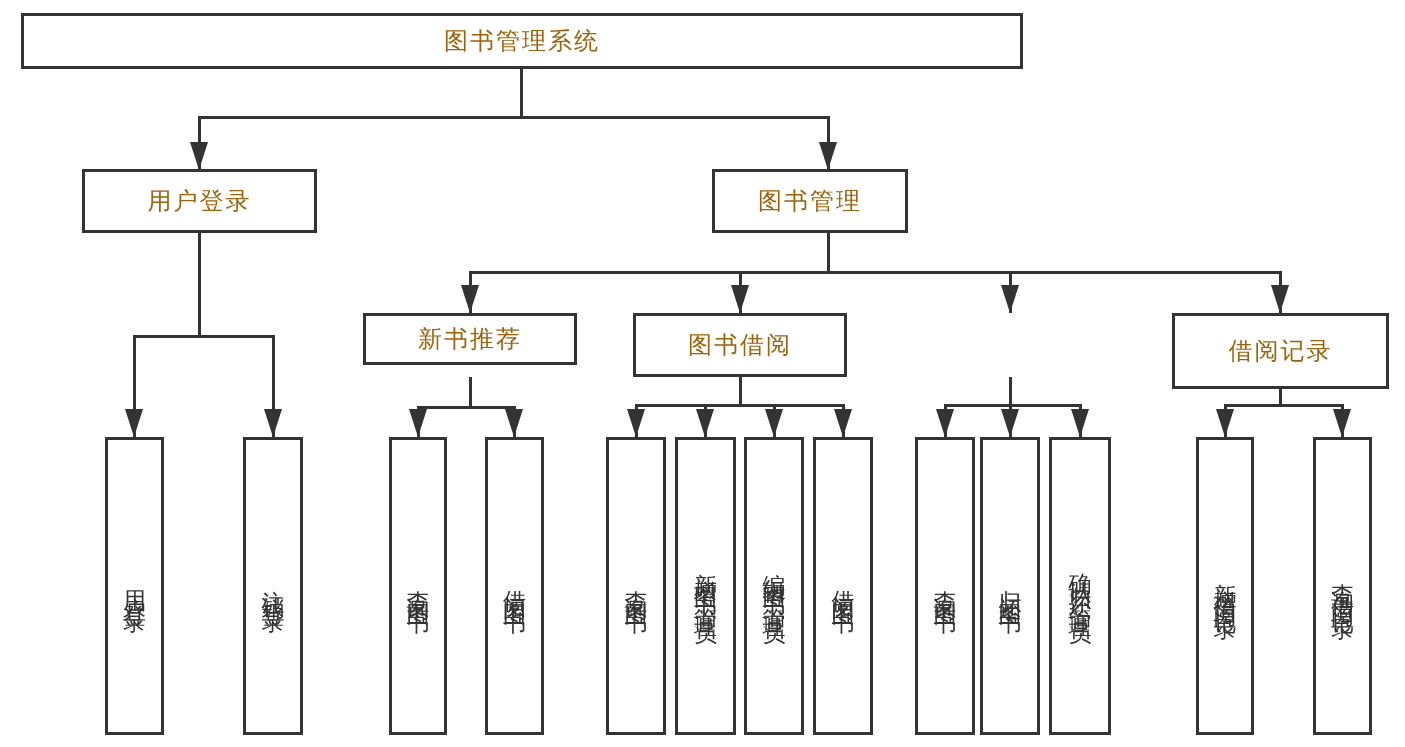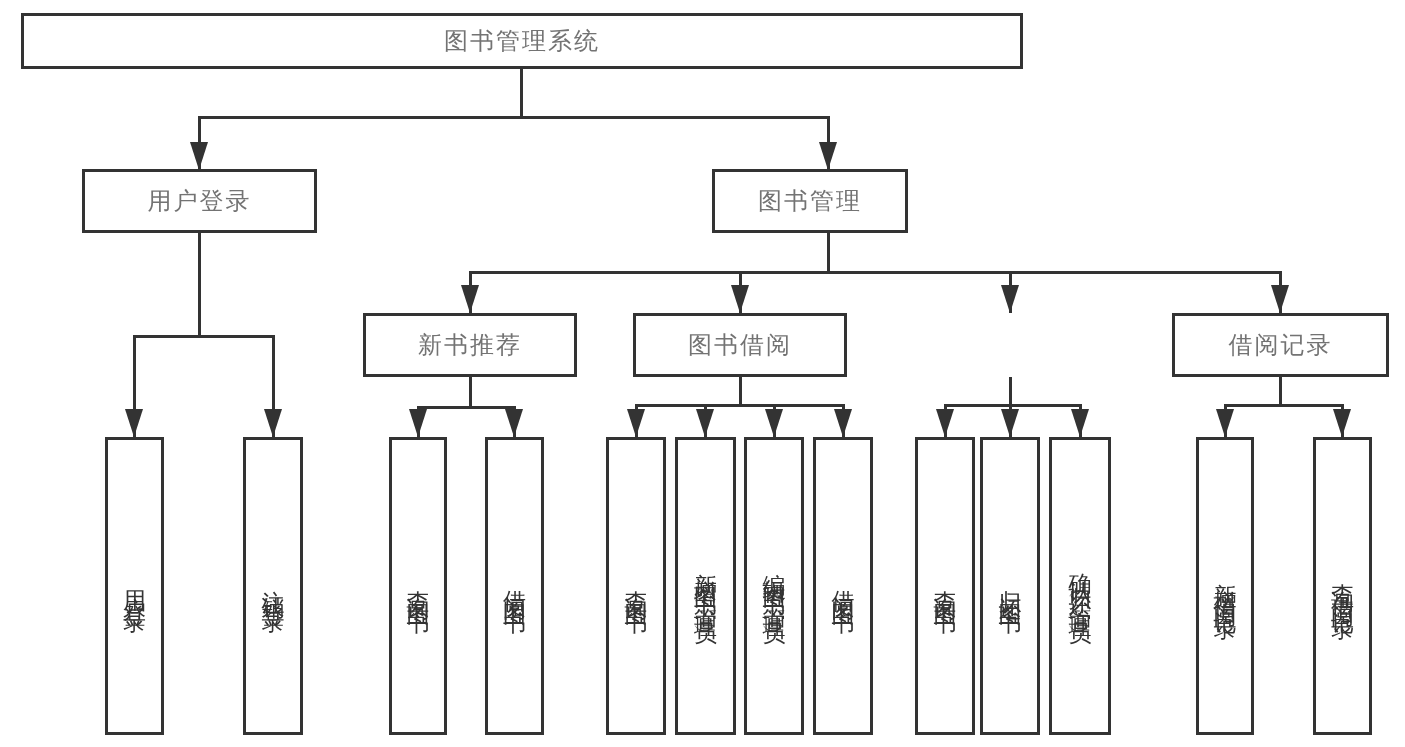--- a/index.html
+++ b/index.html
@@ -3,21 +3,21 @@
 <meta charset="utf-8">
 <style>
   html,body { margin:0; padding:0; background:#ffffff; }
   .stage {
     position:relative; width:1405px; height:747px; background:#ffffff;
     font-family:"Liberation Sans","DejaVu Sans",sans-serif; overflow:hidden;
   }
   .hbox {
     position:absolute; box-sizing:border-box; background:#ffffff;
     border:3px solid #333333; display:flex; align-items:center; justify-content:center;
-    font-size:24px; letter-spacing:2px; color:#737373; z-index:2;
+    font-size:24px; letter-spacing:2px; color:#a16207; z-index:2;
   }
   .vbox {
     position:absolute; box-sizing:border-box; background:#ffffff;
     border:3px solid #333333; top:437px; height:298px;
     display:flex; align-items:center; justify-content:center; z-index:2;
   }
   .vbox .vtext {
     writing-mode:vertical-rl; text-orientation:mixed;
     font-size:23px; letter-spacing:7px; line-height:1; color:#333333;
     white-space:nowrap;
@@ -102,27 +102,27 @@
     <span>图书管理系统</span>
   </div>
 
   <div class="hbox" style="left:82px;top:169px;width:235px;height:64px;">
     <span>用户登录</span>
   </div>
   <div class="hbox" style="left:712px;top:169px;width:196px;height:64px;">
     <span>图书管理</span>
   </div>
 
-  <div class="hbox" style="left:363px;top:313px;width:214px;height:64px;">
+  <div class="hbox" style="left:363px;top:313px;width:214px;height:52px;">
     <span>新书推荐</span>
   </div>
   <div class="hbox" style="left:633px;top:313px;width:214px;height:64px;">
     <span>图书借阅</span>
   </div>
-  <div class="hbox" style="left:1172px;top:313px;width:217px;height:64px;">
+  <div class="hbox" style="left:1172px;top:313px;width:217px;height:76px;">
     <span>借阅记录</span>
   </div>
 
   <div class="vbox" style="left:105px;width:59px;">
     <span class="vtext">用户登录</span>
   </div>
   <div class="vbox" style="left:243px;width:60px;">
     <span class="vtext">注销登录</span>
   </div>
 

